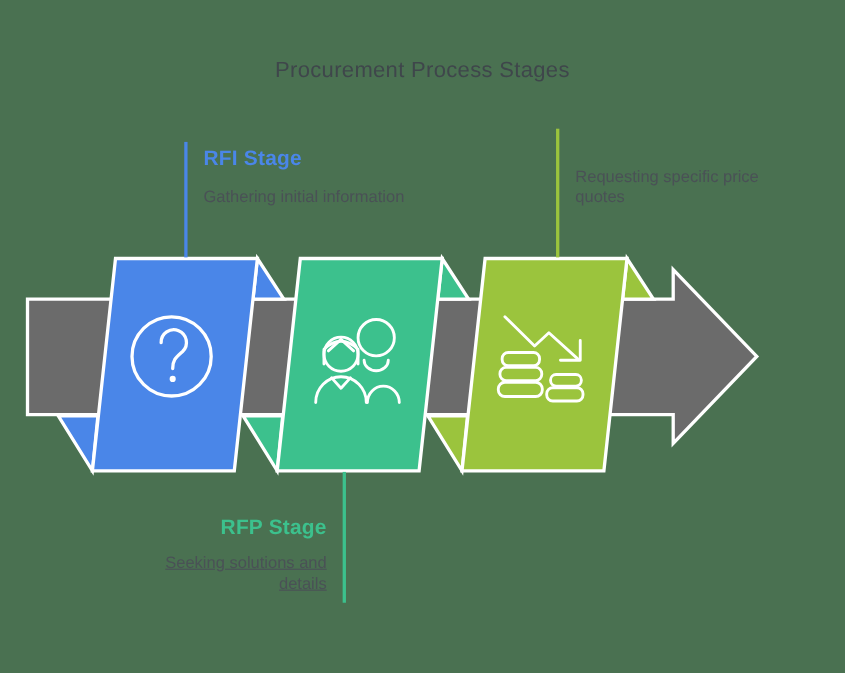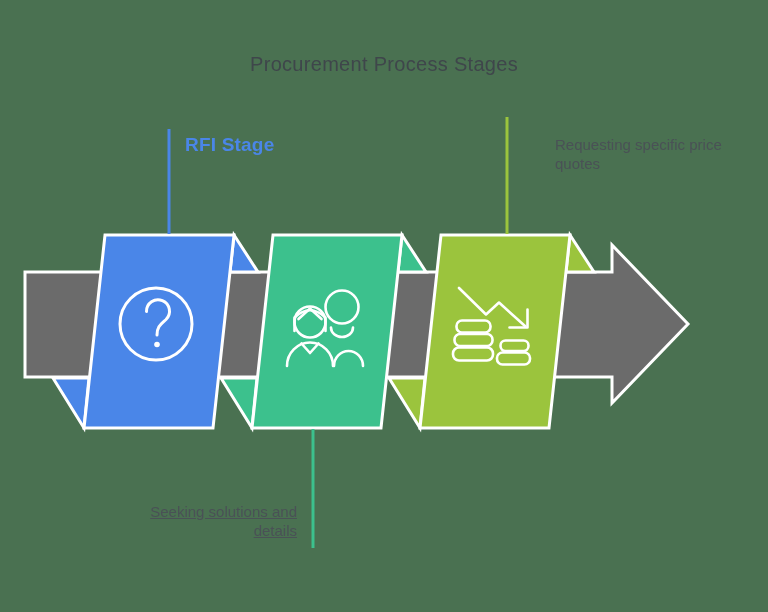--- a/index.html
+++ b/index.html
@@ -14,21 +14,21 @@
     font-size:20px; font-weight:500; letter-spacing:0.3px; color:#3f464b;
   }
   .stage-heading { font-size:19px; font-weight:700; letter-spacing:0.2px; }
   .stage-desc { font-size:15px; line-height:18.5px; color:#4a5156; }
   .c-rfi { color:#4a86e8; }
   .c-rfp { color:#3cc18d; }
   .c-rfq { color:#9bc43d; }
   #rfi-heading { left:185px; top:134px; }
   #rfi-desc    { left:185px; top:171px; width:230px; }
   #rfq-heading { left:523px; top:116px; }
-  #rfq-desc    { left:523px; top:136px; width:185px;margin-left:32px; }
+  #rfq-desc    { left:523px; top:152px; width:185px; }
   #rfp-heading { left:137px; top:469px; width:160px; text-align:right; }
   #rfp-desc    { left:137px; top:503px; width:160px; text-align:right;text-decoration:underline; }
 </style>
 </head>
 <body>
 
 <div id="canvas">
 
   <svg id="diagram-svg" width="768" height="612" viewBox="0 0 768 612">
 
@@ -79,18 +79,20 @@
     </g>
 
     <line x1="169" y1="129" x2="169" y2="234" stroke-width="3" stroke="#4a86e8"></line>
     <line x1="507" y1="117" x2="507" y2="234" stroke-width="3" stroke="#9bc43d"></line>
     <line x1="313" y1="429" x2="313" y2="548" stroke-width="3" stroke="#3cc18d"></line>
   </svg>
 
   <p class="txt stage-heading c-rfi" id="rfi-heading">RFI Stage</p>
 
   <p class="txt title">Procurement Process Stages</p>
+  <p class="txt stage-desc" id="rfi-desc">Gathering initial information</p>
 
   <p class="txt stage-desc" id="rfq-desc">Requesting specific price quotes</p>
 
+  <p class="txt stage-heading c-rfp" id="rfp-heading">RFP Stage</p>
   <p class="txt stage-desc" id="rfp-desc">Seeking solutions and details</p>
 
 </div>
 
 </body></html>

